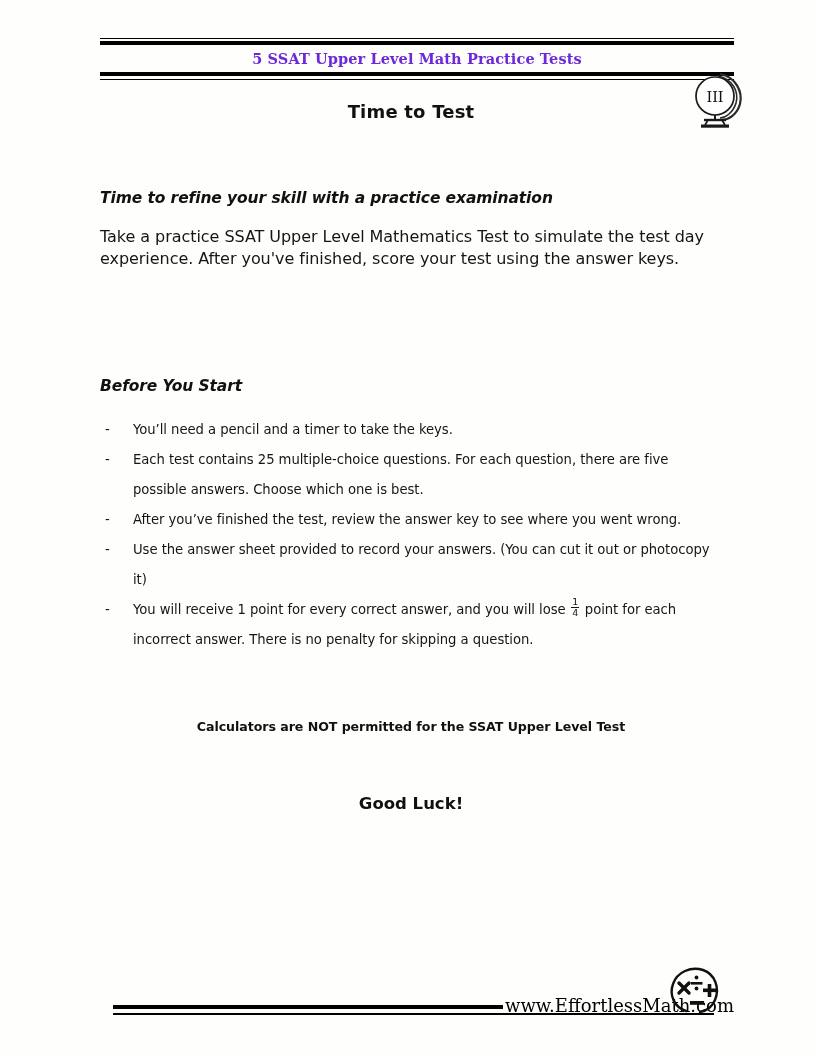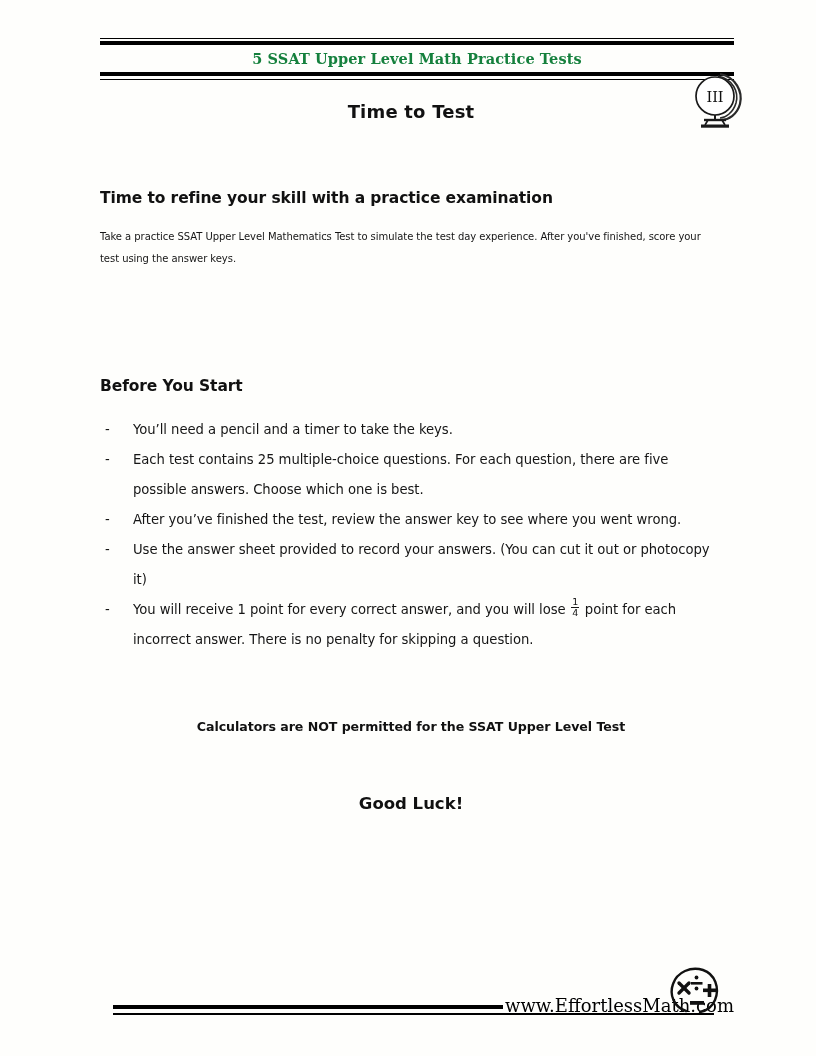--- a/index.html
+++ b/index.html
@@ -39,21 +39,21 @@
     left: 100px;
     right: 82px;
     top: 8px;
     height: 25px;
     line-height: 25px;
     text-align: center;
     font-family: "DejaVu Serif", serif;
     font-weight: bold;
     font-size: 14.5px;
     letter-spacing: 0.1px;
-    color: #15803d;
+    color: #6d28d9;
     white-space: nowrap;
   }
 
   
   .globe {
     position: absolute;
     left: 690px;
     top: 32px;
     width: 56px;
     height: 60px;
@@ -76,28 +76,29 @@
     padding-top: 6px;
     color: #111;
   }
 
   .section-head {
     font-size: 15.5px;
     font-weight: bold;
     margin: 0;
     color: #111;
     letter-spacing: -0.1px;
+    font-style: italic;
   }
   .head-intro { margin-top: 67px; }
   .head-before { margin-top: 107px; }
 
   .intro-para {
     margin: 0;
     margin-top: 19px;
-    font-size: 10px;
+    font-size: 16px;
     line-height: 22px;
     color: #151515;
     letter-spacing: -0.05px;
   }
 
   
   .bullets {
     margin: 0;
     margin-top: 20px;
     padding: 0;

